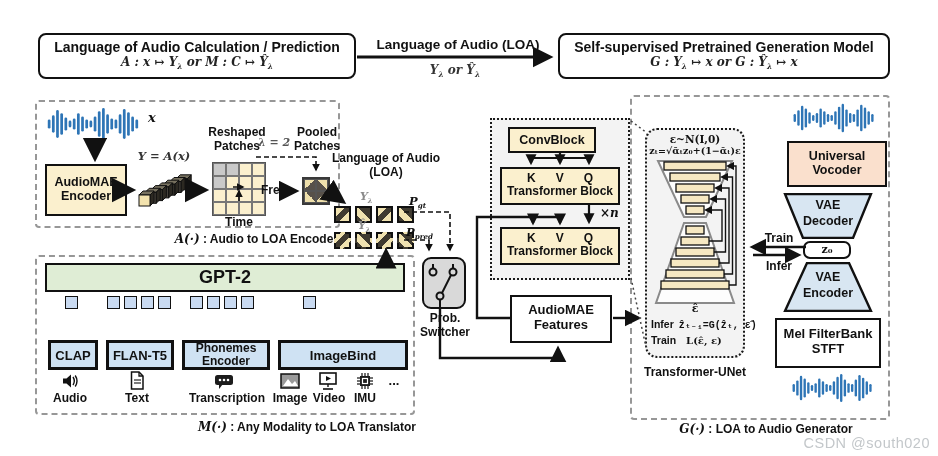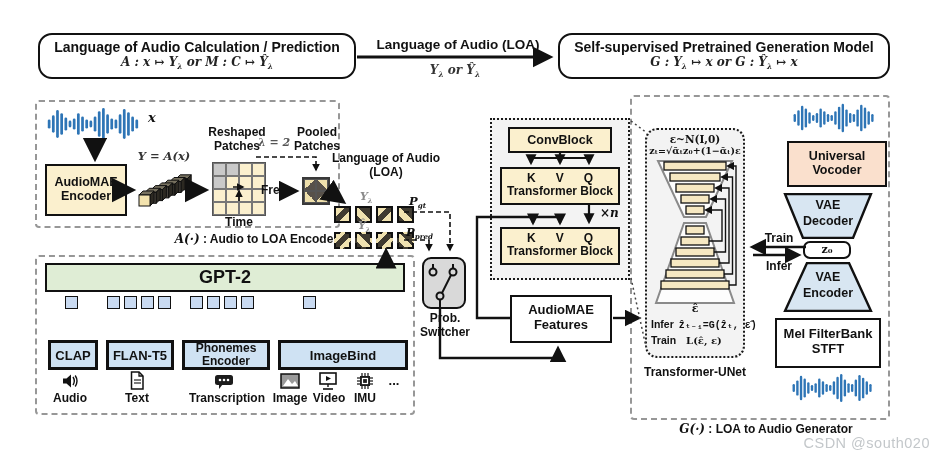--- a/index.html
+++ b/index.html
@@ -1,19 +1,19 @@
 <!DOCTYPE html>
 <html><head>
 <meta charset="utf-8">
 <style>
   html,body{margin:0;padding:0;background:#fff;}
   .canvas{position:relative;width:938px;height:456px;background:#fff;overflow:hidden;
           font-family:"Liberation Sans",sans-serif;color:#111;}
   .abs{position:absolute;box-sizing:border-box;}
-  .rbox{border:2.5px solid #111;border-radius:14px;background:#fff;text-align:center;}
+  .rbox{border:2.5px solid #111;border-radius:8px;background:#fff;text-align:center;}
   .rbox .t{font-weight:bold;font-size:14px;line-height:1.1;padding-top:5px;}
   .math{font-family:"DejaVu Serif","Liberation Serif",serif;font-style:italic;font-weight:bold;}
   .math sub,.sub{font-size:0.62em;}
   .formula{font-size:12px;color:#222;line-height:1.2;}
   .dashbox{border:2px dashed #979797;border-radius:4px;}
   .dotbox{border:2.3px dotted #1a1a1a;background:#F3F3F3;}
   .tanbox{background:#FBF0CE;border:2.5px solid #111;text-align:center;}
   .bluebox{background:#CFE2F3;border:2.5px solid #111;text-align:center;font-weight:bold;}
   .lbl{font-weight:bold;text-align:center;line-height:1.15;}
   .cap{font-size:12px;font-weight:bold;}
@@ -251,23 +251,26 @@
     </g>
   </svg>
   <div class="abs lbl" style="left:384px;top:374px;width:20px;font-size:13px;">...</div>
 
   <div class="abs lbl" style="left:50px;top:392px;width:40px;font-size:12px;">Audio</div>
   <div class="abs lbl" style="left:120px;top:392px;width:34px;font-size:12px;">Text</div>
   <div class="abs lbl" style="left:187px;top:392px;width:80px;font-size:12px;">Transcription</div>
   <div class="abs lbl" style="left:271px;top:392px;width:38px;font-size:12px;">Image</div>
   <div class="abs lbl" style="left:310px;top:392px;width:38px;font-size:12px;">Video</div>
   <div class="abs lbl" style="left:350px;top:392px;width:30px;font-size:12px;">IMU</div>
+  <div class="abs cap" style="left:180px;top:420px;width:236px;text-align:right;">
+    <span class="math">M(·)</span><span> : Any Modality to LOA Translator</span>
+  </div>
 
   <div class="abs dotbox" style="left:490px;top:118px;width:140px;height:162px;"></div>
-  <div class="abs tanbox" style="left:508px;top:127px;width:104px;height:26px;border-width:2px;">
+  <div class="abs tanbox" style="left:508px;top:127px;width:88px;height:26px;border-width:2px;">
     <div class="lbl" style="font-size:12.5px;line-height:22px;">ConvBlock</div>
   </div>
   <div class="abs tanbox" style="left:500px;top:167px;width:120px;height:38px;border-width:2px;">
     <div class="kvq">
       <span>K</span>
       <span>V</span>
       <span>Q</span>
     </div>
     <div class="blockname">Transformer Block</div>
   </div>

